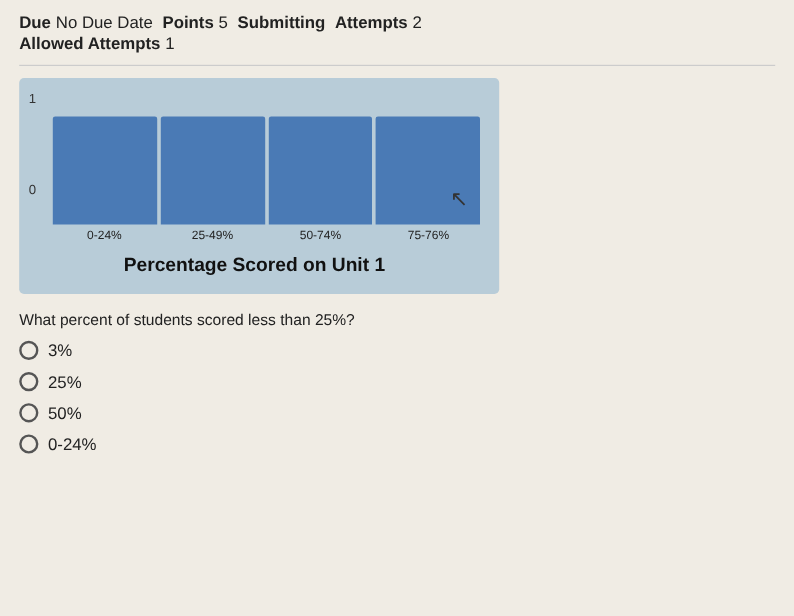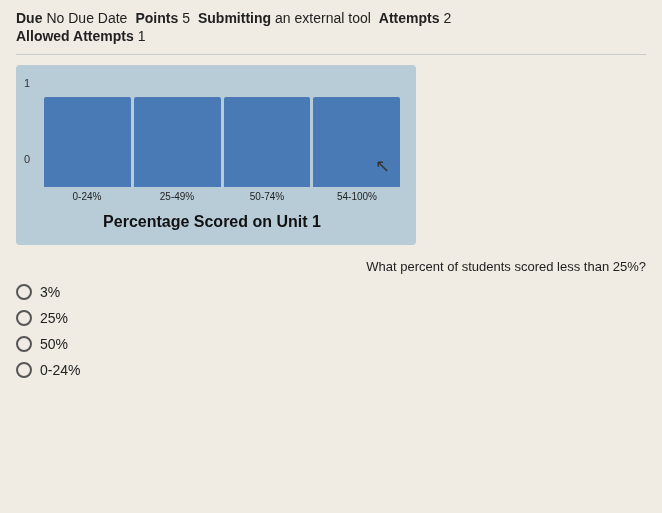--- a/index.html
+++ b/index.html
@@ -121,21 +121,20 @@
       font-weight: bold;
       color: #111;
       margin-top: 10px;
       line-height: 1.3;
     }
 
     .question-text {
       margin: 14px 16px 10px 16px;
       font-size: 13px;
       color: #222;
-      text-align: right;
     }
 
     .options {
       margin: 0 16px;
       display: flex;
       flex-direction: column;
       gap: 10px;
     }
 
     .option {
@@ -172,21 +171,20 @@
     <div class="header-item">
       <span class="header-label">Due</span>
       <span class="header-value">No Due Date</span>
     </div>
     <div class="header-item">
       <span class="header-label">Points</span>
       <span class="header-value">5</span>
     </div>
     <div class="header-item">
       <span class="header-label">Submitting</span>
-      <span class="header-value">an external tool</span>
     </div>
     <div class="header-item">
       <span class="header-label">Attempts</span>
       <span class="header-value">2</span>
     </div>
   </div>
   <div class="header-row2">
     <span class="header-label">Allowed Attempts</span>
     <span class="header-value">1</span>
   </div>
@@ -205,21 +203,21 @@
       <div class="bar" style="height: 90px;"></div>
       <div class="bar" style="height: 90px;"></div>
     </div>
     <span class="cursor-arrow">↖</span>
   </div>
 
   <div class="x-axis">
     <span class="x-label">0-24%</span>
     <span class="x-label">25-49%</span>
     <span class="x-label">50-74%</span>
-    <span class="x-label">54-100%</span>
+    <span class="x-label">75-76%</span>
   </div>
 
   <div class="chart-title">
     <div>Percentage Scored on Unit 1</div>
   </div>
 </div>
 
 <div class="question-text">What percent of students scored less than 25%?</div>
 
 <div class="options">

